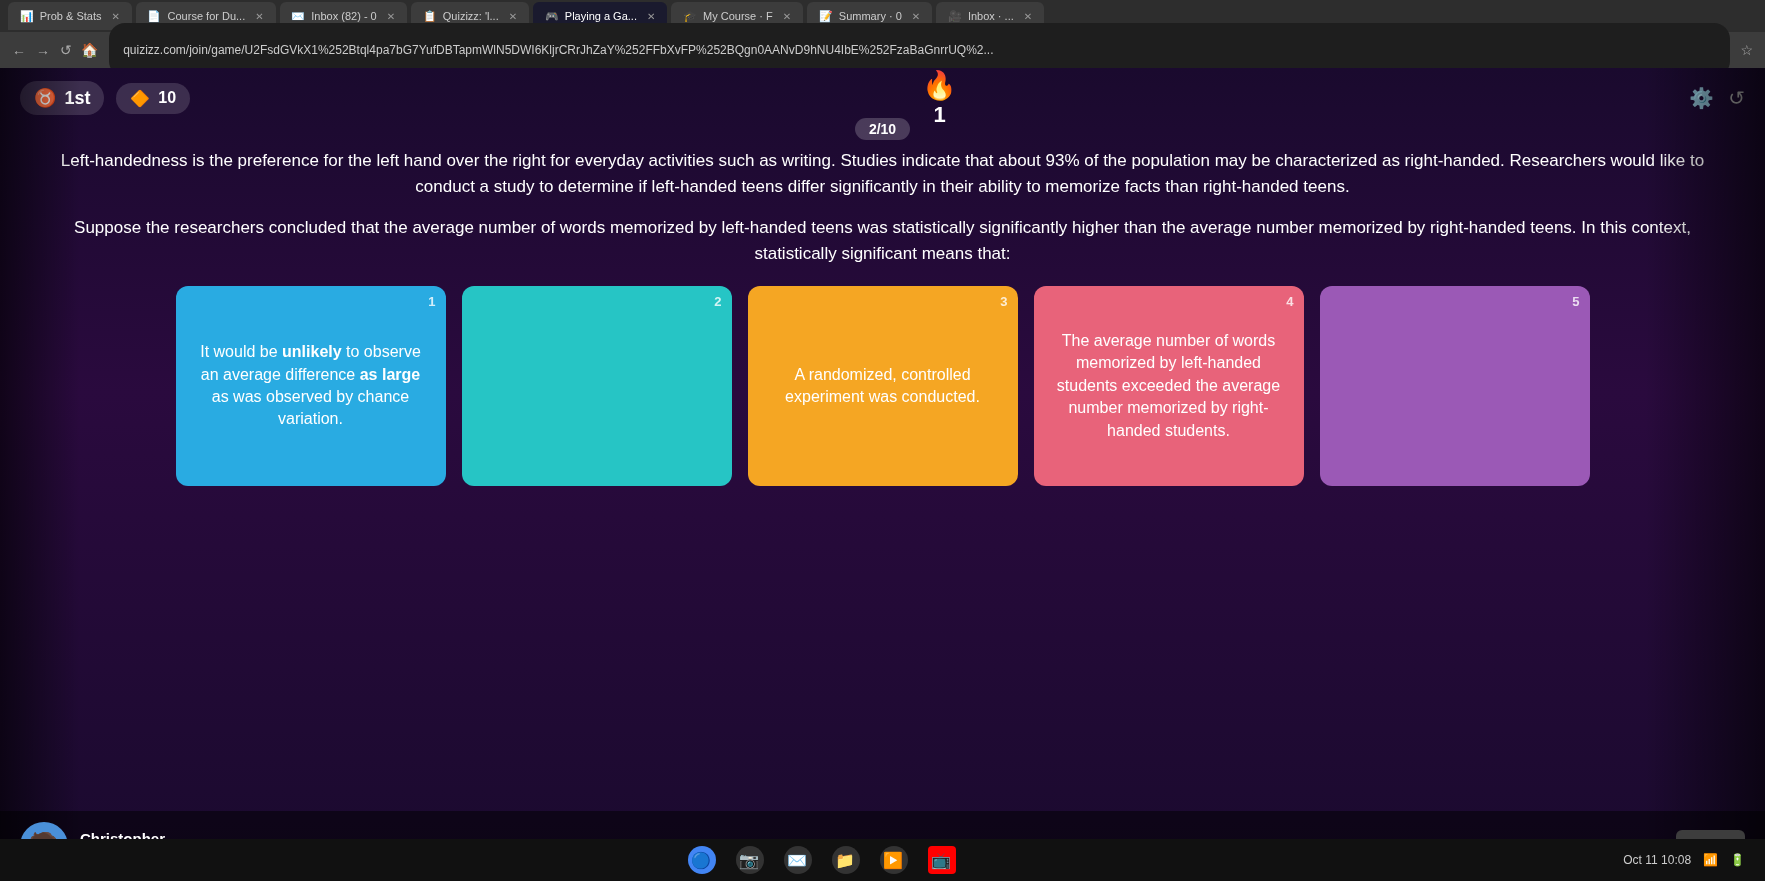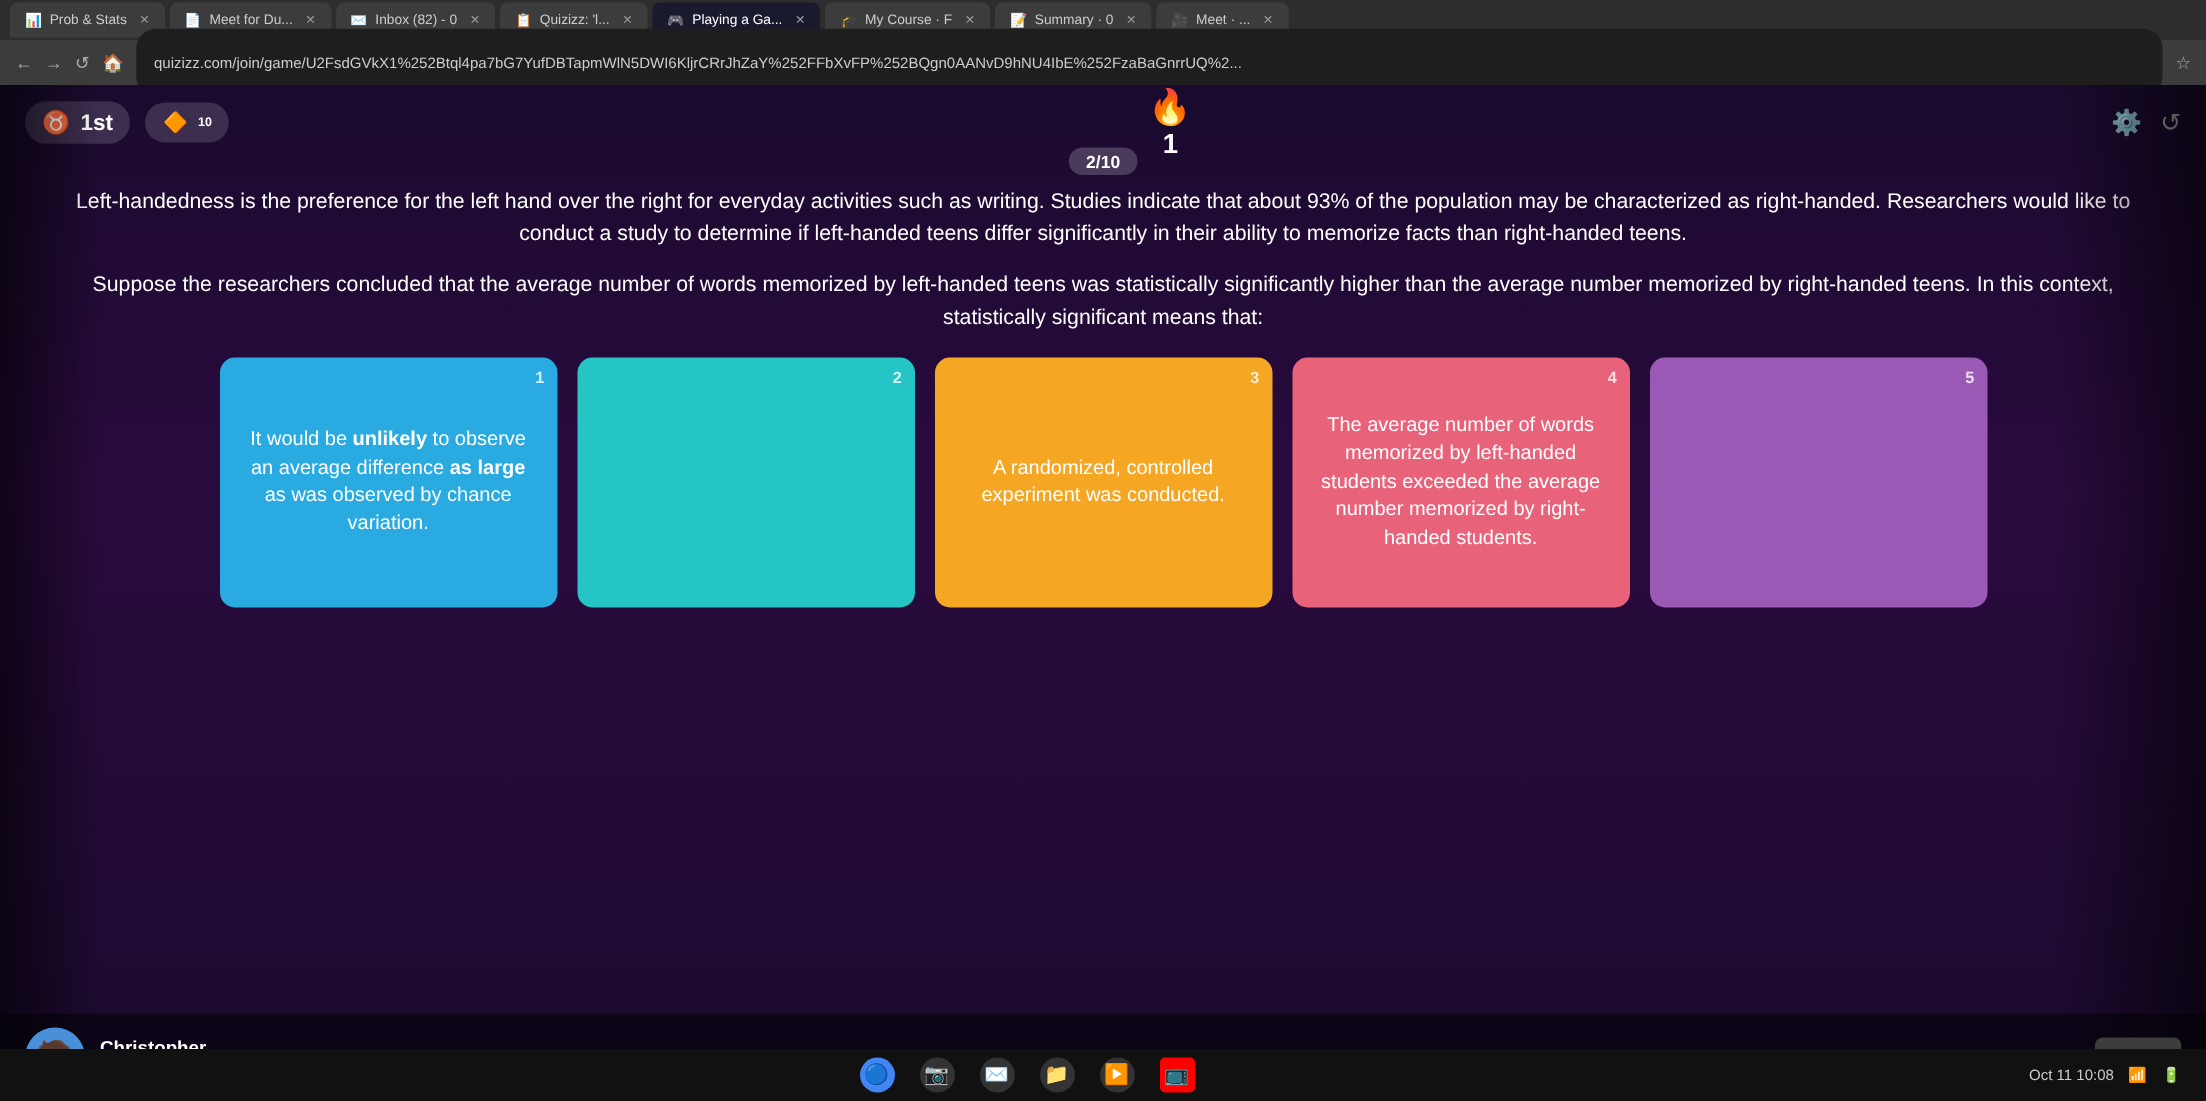--- a/index.html
+++ b/index.html
@@ -112,21 +112,21 @@
       border-radius: 20px;
       padding: 6px 14px;
       margin-left: 12px;
     }
     .points-icon {
       color: #e67e22;
       font-size: 16px;
     }
     .points-text {
       color: #fff;
-      font-size: 10px;
+      font-size: 16px;
       font-weight: bold;
     }
     .left-cluster {
       display: flex;
       align-items: center;
     }
 
     
     .streak-area {
       display: flex;
@@ -338,21 +338,21 @@
 <body>
 
 <div class="browser-bar">
   <div class="tab">
     <span>📊</span>
     <span>Prob &amp; Stats</span>
     <span class="tab-close">✕</span>
   </div>
   <div class="tab">
     <span>📄</span>
-    <span>Meet for Du...</span>
+    <span>Course for Du...</span>
     <span class="tab-close">✕</span>
   </div>
   <div class="tab">
     <span>✉️</span>
     <span>Inbox (82) - 0</span>
     <span class="tab-close">✕</span>
   </div>
   <div class="tab">
     <span>📋</span>
     <span>Quizizz: 'l...</span>
@@ -368,21 +368,21 @@
     <span>My Course · F</span>
     <span class="tab-close">✕</span>
   </div>
   <div class="tab">
     <span>📝</span>
     <span>Summary · 0</span>
     <span class="tab-close">✕</span>
   </div>
   <div class="tab">
     <span>🎥</span>
-    <span>Meet · ...</span>
+    <span>Inbox · ...</span>
     <span class="tab-close">✕</span>
   </div>
 </div>
 
 <div class="address-bar">
   <span class="nav-btn">←</span>
   <span class="nav-btn">→</span>
   <span class="nav-btn">↺</span>
   <span class="nav-btn">🏠</span>
   <div class="url-box">

